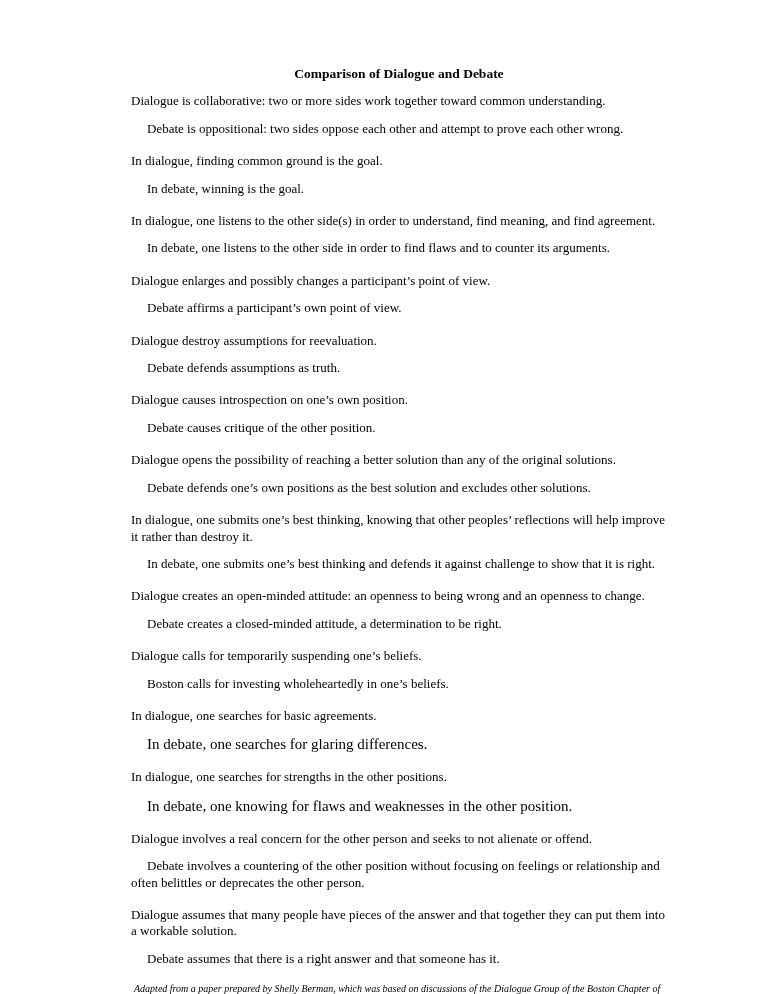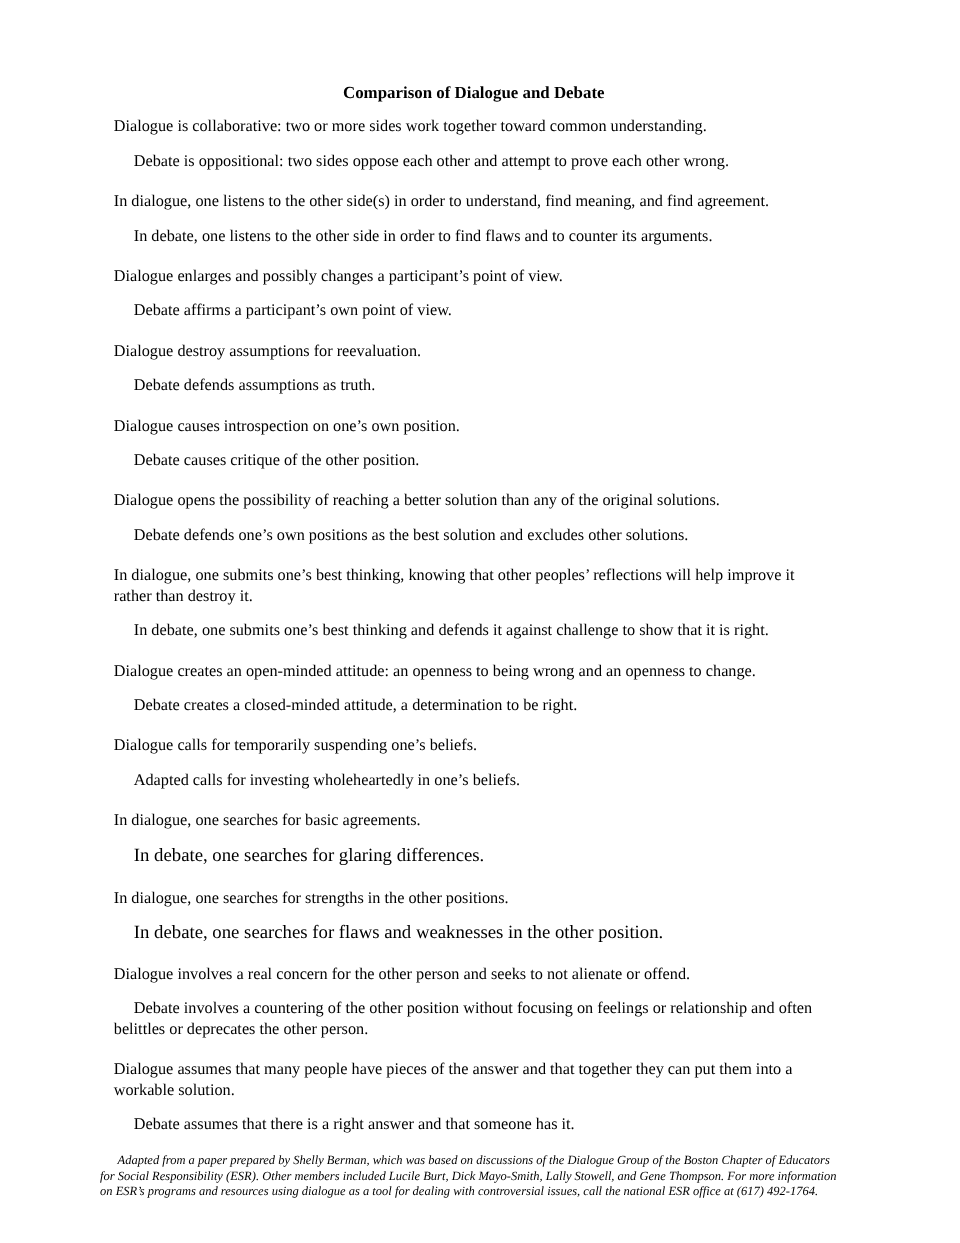--- a/index.html
+++ b/index.html
@@ -5,21 +5,21 @@
   html, body {
     margin: 0;
     padding: 0;
     background: #ffffff;
   }
   .page {
     width: 768px;
     height: 994px;
     background: #ffffff;
     box-sizing: border-box;
-    padding: 66px 90px 40px 80px;
+    padding: 66px 90px 40px 120px;
     font-family: "Liberation Serif", "DejaVu Serif", serif;
     font-size: 13px;
     line-height: 16.4px;
     color: #000000;
     overflow: hidden;
   }
   .doc-title {
     text-align: center;
     font-weight: bold;
     font-size: 13.5px;
@@ -58,20 +58,24 @@
 
 <div class="page">
 
   <h1 class="doc-title">Comparison of Dialogue and Debate</h1>
 
   <div class="pair">
     <p class="dialogue">Dialogue is collaborative: two or more sides work together toward common understanding.</p>
     <p class="debate">Debate is oppositional: two sides oppose each other and attempt to prove each other wrong.</p>
   </div>
 
+  <div class="pair">
+    <p class="dialogue">In dialogue, finding common ground is the goal.</p>
+    <p class="debate">In debate, winning is the goal.</p>
+  </div>
 
   <div class="pair">
     <p class="dialogue">In dialogue, one listens to the other side(s) in order to understand, find meaning, and find agreement.</p>
     <p class="debate">In debate, one listens to the other side in order to find flaws and to counter its arguments.</p>
   </div>
 
   <div class="pair">
     <p class="dialogue">Dialogue enlarges and possibly changes a participant’s point of view.</p>
     <p class="debate">Debate affirms a participant’s own point of view.</p>
   </div>
@@ -96,31 +100,31 @@
     <p class="debate">In debate, one submits one’s best thinking and defends it against challenge to show that it is right.</p>
   </div>
 
   <div class="pair">
     <p class="dialogue">Dialogue creates an open-minded attitude:  an openness to being wrong and an openness to change.</p>
     <p class="debate">Debate creates a closed-minded attitude, a determination to be right.</p>
   </div>
 
   <div class="pair">
     <p class="dialogue">Dialogue calls for temporarily suspending one’s beliefs.</p>
-    <p class="debate">Adapted calls for investing wholeheartedly in one’s beliefs.</p>
+    <p class="debate">Boston calls for investing wholeheartedly in one’s beliefs.</p>
   </div>
 
   <div class="pair">
     <p class="dialogue">In dialogue, one searches for basic agreements.</p>
     <p class="debate large">In debate, one searches for glaring differences.</p>
   </div>
 
   <div class="pair">
     <p class="dialogue">In dialogue, one searches for strengths in the other positions.</p>
-    <p class="debate large">In debate, one searches for flaws and weaknesses in the other position.</p>
+    <p class="debate large">In debate, one knowing for flaws and weaknesses in the other position.</p>
   </div>
 
   <div class="pair">
     <p class="dialogue">Dialogue involves a real concern for the other person and seeks to not alienate or offend.</p>
     <p class="debate">Debate involves a countering of the other position without focusing on feelings or relationship and often belittles or deprecates the other person.</p>
   </div>
 
   <div class="pair">
     <p class="dialogue">Dialogue assumes that many people have pieces of the answer and that together they can put them into a workable solution.</p>
     <p class="debate">Debate assumes that there is a right answer and that someone has it.</p>

